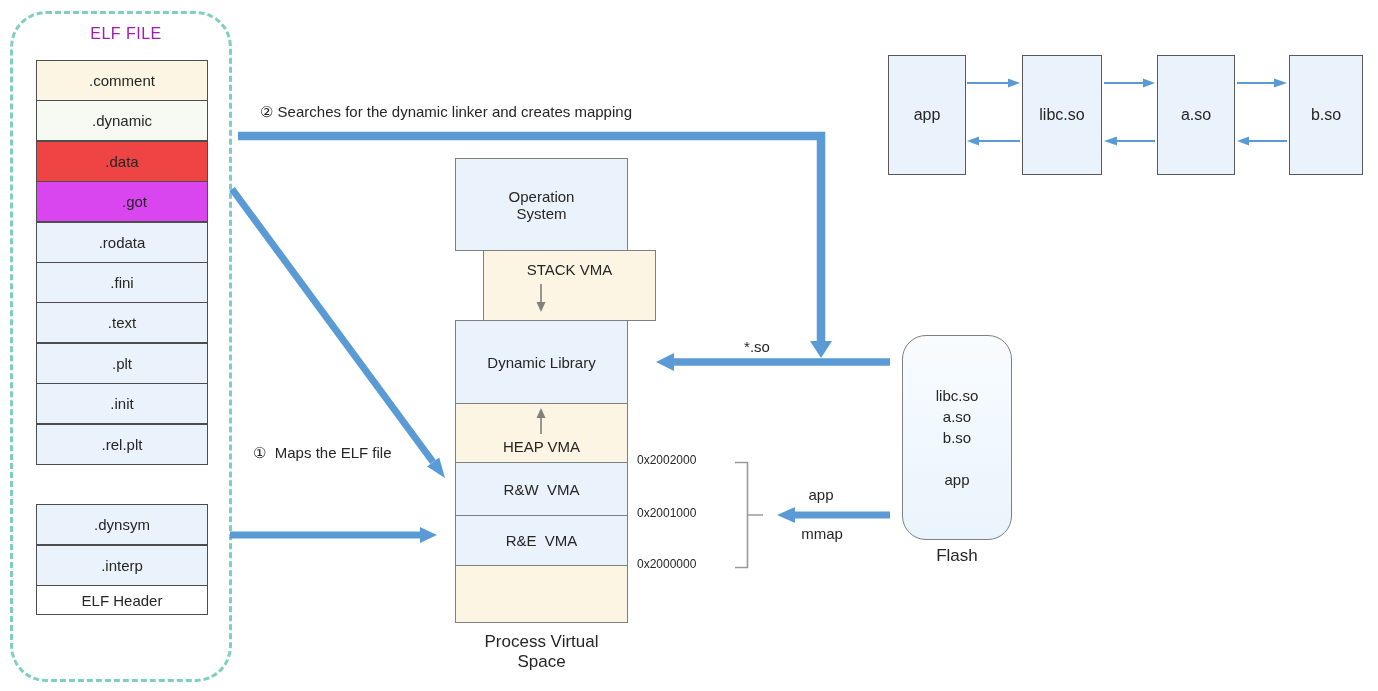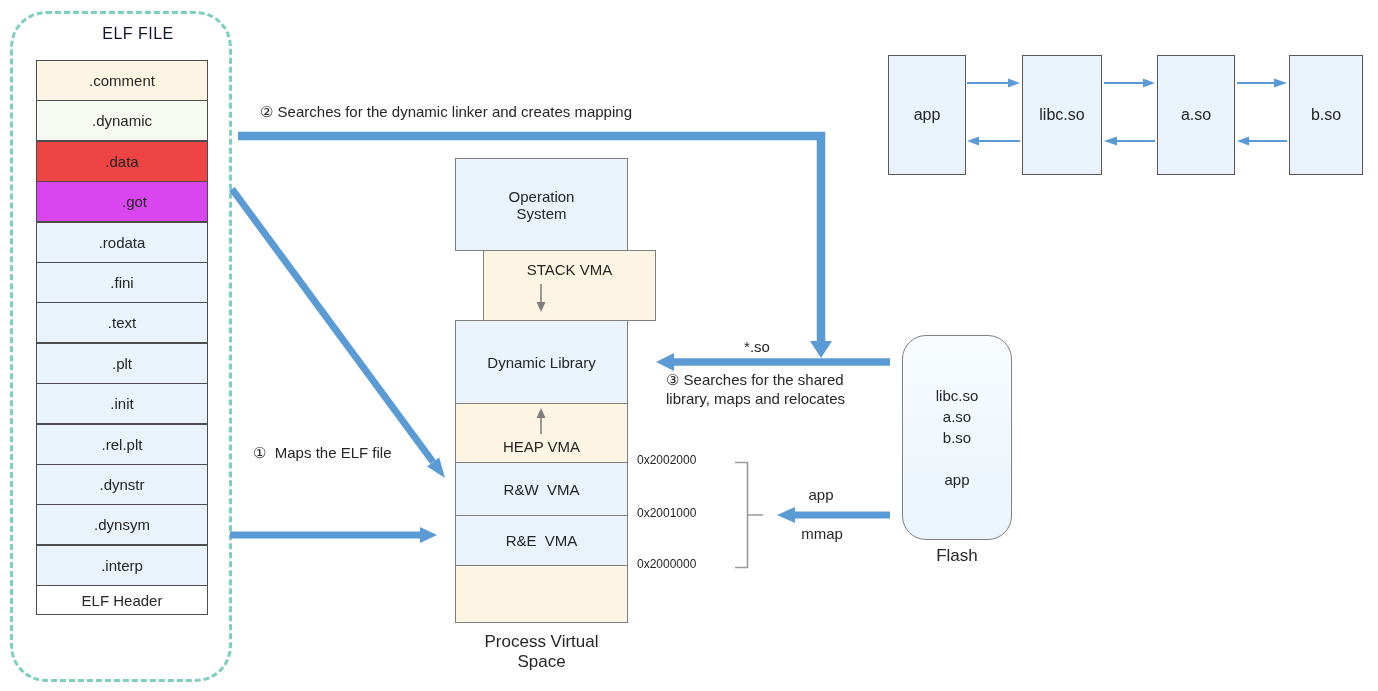--- a/index.html
+++ b/index.html
@@ -7,22 +7,22 @@
   #canvas { position:relative; width:1378px; height:691px; background:#ffffff; overflow:hidden; }
 
   .abs { position:absolute; }
 
   
   .elf-container {
     left:10px; top:11px; width:222px; height:671px;
     border:3px dashed #7fcfc0; border-radius:36px;
   }
   .elf-title {
-    left:52px; top:25px; width:172px; text-align:center;
-    font-size:16px; letter-spacing:0.5px; color:#0f172a;
+    left:40px; top:25px; width:172px; text-align:center;
+    font-size:16px; letter-spacing:0.5px; color:#a21caf;
   }
   .elf-row {
     left:36px; width:172px; height:41px;
     border:1px solid #4d4d4d;
     display:flex; align-items:center; justify-content:center;
     font-size:15px;
   }
   .tone-cream  { background:#fcf5e4; }
   .tone-green1 { background:#f6faf2; }
   .tone-green2 { background:#ef4444; }
@@ -77,21 +77,20 @@
   <div class="abs elf-row tone-cream" style="top:60px">.comment</div>
   <div class="abs elf-row tone-green1" style="top:100px">.dynamic</div>
   <div class="abs elf-row tone-green2" style="top:141px">.data</div>
   <div class="abs elf-row tone-green3" style="top:181px">.got</div>
   <div class="abs elf-row tone-blue" style="top:222px">.rodata</div>
   <div class="abs elf-row tone-blue" style="top:262px">.fini</div>
   <div class="abs elf-row tone-blue" style="top:302px">.text</div>
   <div class="abs elf-row tone-blue" style="top:343px">.plt</div>
   <div class="abs elf-row tone-blue" style="top:383px">.init</div>
   <div class="abs elf-row tone-blue" style="top:424px">.rel.plt</div>
-  <div class="abs elf-row tone-blue" style="top:464px">.dynstr</div>
   <div class="abs elf-row tone-blue" style="top:504px">.dynsym</div>
   <div class="abs elf-row tone-blue" style="top:545px">.interp</div>
   <div class="abs elf-row tone-white" style="top:585px; height:30px">ELF Header</div>
 
   <div class="abs seg seg-center tone-blue" style="top:158px; height:93px">Operation
 System</div>
   <div class="abs seg seg-top    tone-cream" style="top:250px; height:71px">STACK VMA</div>
   <div class="abs seg seg-center tone-blue" style="top:320px; height:84px">Dynamic Library</div>
   <div class="abs seg seg-bottom tone-cream" style="top:403px; height:60px">HEAP VMA</div>
   <div class="abs seg seg-center tone-blue" style="top:462px; height:54px">R&amp;W  VMA</div>
@@ -111,22 +110,20 @@
 
   <div class="abs flash-box">libc.so
 a.so
 b.so
 
 app</div>
   <div class="abs caption" style="left:902px; top:546px; width:110px">Flash</div>
 
   <div class="abs note" style="left:260px; top:103px; width:520px; text-align:left">② Searches for the dynamic linker and creates mapping</div>
   <div class="abs note" style="left:253px; top:444px">①  Maps the ELF file</div>
-  <div class="abs note" style="left:666px; top:371px; width:232px">③ Searches for the shared
-library, maps and relocates</div>
   <div class="abs note" style="left:717px; top:338px; width:80px; text-align:center">*.so</div>
   <div class="abs note" style="left:791px; top:486px; width:60px; text-align:center">app</div>
   <div class="abs note" style="left:791px; top:525px; width:62px; text-align:center">mmap</div>
 
   <svg class="overlay" width="1378" height="691" viewBox="0 0 1378 691">
 
     <g>
       <path d="M238 136 H821 V342" fill="none" stroke="#5b9bd5" stroke-width="8.5"></path>
       <polygon points="810,341 832,341 821,358" fill="#5b9bd5"></polygon>
     </g>

